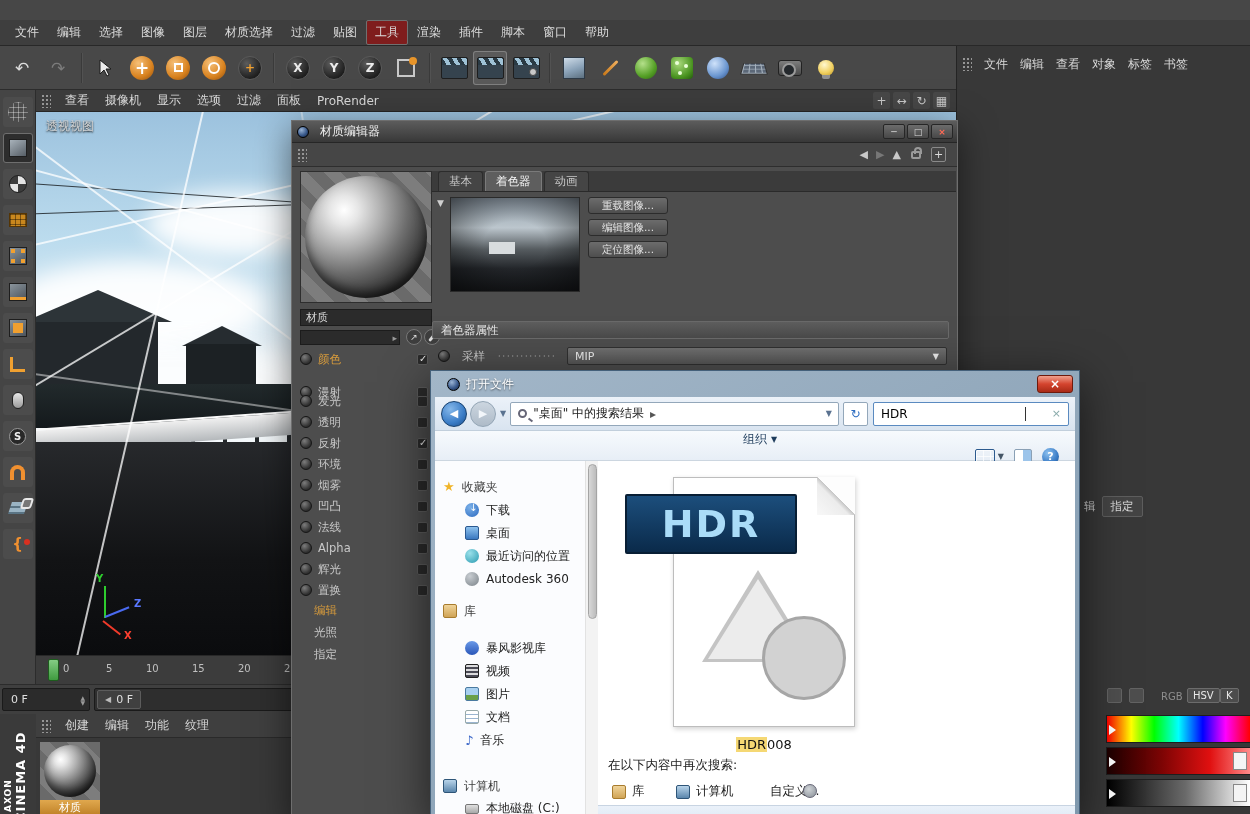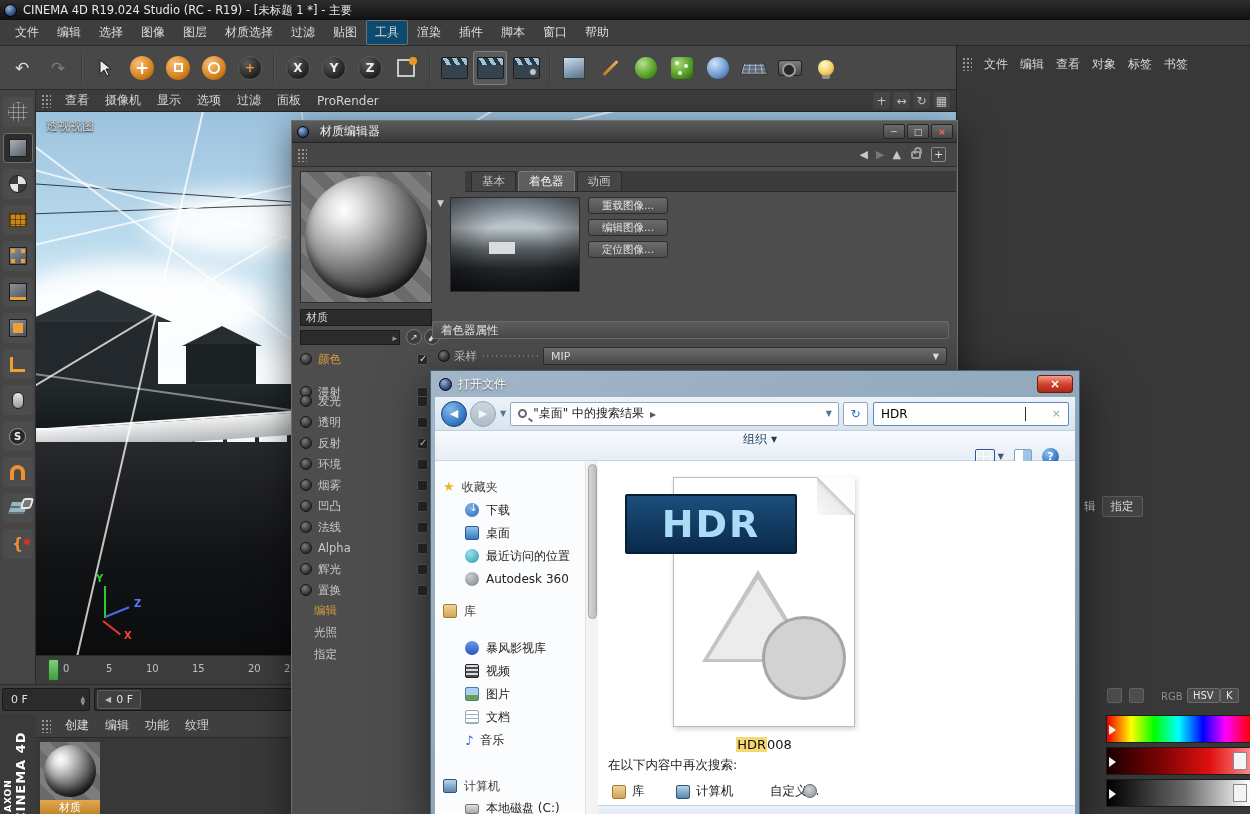--- a/index.html
+++ b/index.html
@@ -5,21 +5,21 @@
   html,body{margin:0;padding:0;background:#222;}
   *{box-sizing:border-box;font-family:"DejaVu Sans",sans-serif;}
   #app{position:relative;width:1250px;height:814px;background:#474747;overflow:hidden;font-size:12px;color:#ddd;}
   .abs{position:absolute;}
   .dots{width:10px;height:14px;background-image:radial-gradient(#969696 1px,transparent 1.3px);background-size:4px 4px;margin:0 6px 0 5px;flex:none;}
   
   #titlebar{left:0;top:0;width:1250px;height:20px;background:linear-gradient(#2e2e2e,#101010);display:flex;align-items:center;padding-left:4px;color:#e8e8e8;font-size:11.5px;}
   .c4dball{width:13px;height:13px;border-radius:50%;background:radial-gradient(circle at 35% 30%,#9ab4d4,#3a5a8c 55%,#101f3a);border:1px solid #000;margin-right:6px;flex:none;}
   #menubar{left:0;top:20px;width:1250px;height:26px;background:#3e3e3e;border-bottom:1px solid #282828;display:flex;align-items:center;padding-left:6px;}
   .mi{padding:3px 8px;color:#dcdcdc;font-size:12px;border:1px solid transparent;border-radius:2px;}
-  .mi.active{background:#0c4a6e;border-color:#707070;}
+  .mi.active{background:#7f1d1d;border-color:#707070;}
   
   #toolbar{left:0;top:46px;width:956px;height:44px;background:#484848;border-bottom:1px solid #2c2c2c;display:flex;align-items:center;padding-left:4px;}
   .tb{width:34px;height:34px;margin:0 1px;border-radius:3px;display:flex;align-items:center;justify-content:center;font-size:17px;color:#ddd;position:relative;}
   .tb.pressed{background:#5a5a5a;box-shadow:inset 0 0 0 1px #808080;}
   .tb.dim{color:#7c7c7c;}
   .vsep{width:2px;height:30px;background:linear-gradient(90deg,#2e2e2e,#5e5e5e);margin:0 5px;flex:none;}
   .disc{width:24px;height:24px;border-radius:50%;display:flex;align-items:center;justify-content:center;font-weight:bold;}
   .disc.orange{background:radial-gradient(circle at 35% 30%,#f6c078,#d8821f 60%,#8c4c0e);color:#fff;}
   .disc.dark{background:radial-gradient(circle at 35% 30%,#5c5c5c,#1e1e1e 72%);border:1px solid #5a5a5a;color:#ececec;font-size:12px;}
   .ring{width:12px;height:12px;border:2.5px solid #fff;border-radius:50%;}
@@ -135,34 +135,34 @@
   .mesub{position:absolute;left:8px;top:209px;width:100px;height:15px;background:#2b2b2b;border:1px solid #1c1c1c;display:flex;align-items:center;justify-content:flex-end;color:#9a9a9a;font-size:9px;padding-right:2px;}
   .mecirc{position:absolute;top:208px;width:16px;height:16px;border-radius:50%;background:#3e3e3e;border:1px solid #787878;color:#ddd;font-size:9px;display:flex;align-items:center;justify-content:center;}
   .dropper{width:2.5px;height:10px;background:#ddd;transform:rotate(40deg);border-radius:2px;}
   .ch{position:absolute;left:8px;width:128px;height:20px;display:flex;align-items:center;gap:6px;}
   .knob{width:12px;height:12px;border-radius:50%;background:radial-gradient(circle at 35% 30%,#7c7c7c,#333 66%,#1e1e1e);border:1px solid #161616;flex:none;}
   .chl{flex:1;font-size:11.5px;color:#c8c8c8;}
   .chl.sel{color:#d79b3c;}
   .cb{width:11px;height:11px;background:#2a2a2a;border:1px solid #5a5a5a;border-radius:2px;position:relative;flex:none;}
   .cb.on::after{content:"✓";color:#e4e4e4;font-size:10px;position:absolute;left:1px;top:-2px;}
   .mpage{position:absolute;left:22px;font-size:11.5px;color:#c8c8c8;}
-  .metabs{position:absolute;left:140px;top:50px;right:1px;height:21px;background:#3b3b3b;border-bottom:1px solid #2a2a2a;display:flex;align-items:flex-end;padding-left:6px;gap:2px;margin-left:33px;}
+  .metabs{position:absolute;left:140px;top:50px;right:1px;height:21px;background:#3b3b3b;border-bottom:1px solid #2a2a2a;display:flex;align-items:flex-end;padding-left:6px;gap:2px;}
   .tab{padding:2px 10px;font-size:11.5px;color:#c8c8c8;background:#454545;border:1px solid #2c2c2c;border-bottom:none;border-radius:3px 3px 0 0;}
   .tab.active{background:#5e5e5e;color:#f4f4f4;border-color:#7a7a7a;}
   .texthumb{position:absolute;left:158px;top:76px;width:130px;height:95px;border:1px solid #2a2a2a;background:radial-gradient(ellipse at center,rgba(0,0,0,0) 35%,rgba(0,0,0,.55) 100%),linear-gradient(#8d9aa6 0%,#bcc6cd 32%,#565c60 55%,#23262a 76%,#17191c 100%);}
   .texhouse{position:absolute;left:38px;top:44px;width:26px;height:12px;background:#d8dcde;}
   .btn3{position:absolute;left:296px;width:80px;height:17px;background:linear-gradient(#6c6c6c,#4e4e4e);border:1px solid #2c2c2c;border-radius:3px;color:#e2e2e2;font-size:10.5px;display:flex;align-items:center;justify-content:center;}
   .sechdr{position:absolute;left:140px;top:200px;right:8px;height:18px;background:linear-gradient(#5e5e5e,#494949);border:1px solid #6a6a6a;border-radius:2px;color:#e6e6e6;font-size:11.5px;display:flex;align-items:center;padding-left:8px;}
-  .samprow{position:absolute;left:146px;top:226px;right:10px;height:18px;display:flex;align-items:center;gap:4px;}
+  .samprow{position:absolute;left:146px;top:226px;right:10px;height:18px;display:flex;align-items:center;gap:12px;}
   .leader{width:58px;height:4px;background-image:radial-gradient(#8a8a8a 0.9px,transparent 1px);background-size:4.5px 4px;}
   .dd{flex:1;height:18px;background:linear-gradient(#707070,#555);border:1px solid #303030;border-radius:2px;color:#ececec;font-size:11px;display:flex;align-items:center;padding:0 7px;}
   .expander{position:absolute;left:145px;top:77px;font-size:9px;color:#cfcfcf;}
   
   #opendialog{left:430px;top:370px;width:650px;height:450px;background:linear-gradient(150deg,#a2b6c8,#7f98ad);border:1px solid #44607a;box-shadow:0 12px 44px rgba(0,0,0,.6);z-index:50;}
-  .dtitle{position:absolute;left:0;top:0;right:0;height:26px;display:flex;align-items:center;padding-left:8px;color:#fff;font-size:12px;text-shadow:0 1px 2px rgba(0,0,0,.6);}
+  .dtitle{position:absolute;left:0;top:0;right:0;height:26px;display:flex;align-items:center;padding-left:16px;color:#fff;font-size:12px;text-shadow:0 1px 2px rgba(0,0,0,.6);}
   .dclose{position:absolute;right:6px;top:4px;width:36px;height:18px;background:linear-gradient(#f0a18e,#d4442e 50%,#a82a16);border:1px solid #6e1a0c;border-radius:3px;color:#fff;font-size:12px;font-weight:bold;display:flex;align-items:center;justify-content:center;}
   .dnav{position:absolute;left:4px;top:26px;right:4px;height:34px;background:linear-gradient(#ecf2f9,#d9e4f0);display:flex;align-items:center;border-bottom:1px solid #c2cfdc;}
   .navcirc{width:26px;height:26px;border-radius:50%;display:flex;align-items:center;justify-content:center;color:#fff;font-size:11px;flex:none;}
   .navcirc.back{background:radial-gradient(circle at 35% 30%,#85b8ea,#3a7cc6 60%,#1c4d88);border:1px solid #16406e;margin-left:6px;}
   .navcirc.fwd{background:linear-gradient(#ccd6e0,#aebbc8);border:1px solid #93a5b5;color:#f2f6fa;margin-left:3px;}
   .addrbox{height:24px;background:#fff;border:1px solid #93a7ba;border-radius:2px;display:flex;align-items:center;color:#222;font-size:12px;}
   .mag{width:9px;height:9px;border:2px solid #667;border-radius:50%;position:relative;margin:0 6px 0 7px;flex:none;}
   .mag::after{content:"";position:absolute;left:8px;top:8px;width:5px;height:2px;background:#667;transform:rotate(40deg);}
   .searchbox{height:24px;background:#fff;border:1px solid #5a8ac0;border-radius:2px;display:flex;align-items:center;font-size:12px;color:#111;}
   .caret{width:1px;height:14px;background:#333;margin-left:1px;}
@@ -203,24 +203,20 @@
   .hl{background:#f5d874;padding:0 1px;}
   .againlbl{position:absolute;left:10px;top:296px;font-size:12.5px;color:#222;}
   .againopt{position:absolute;top:322px;display:flex;align-items:center;gap:6px;font-size:12.5px;color:#222;}
   .dfooter{position:absolute;left:0;right:0;top:344px;height:20px;background:linear-gradient(#eaf1f9,#dbe7f4);border-top:1px solid #c8d4e2;}
 </style>
 </head>
 <body>
 
 <div id="app">
 
-  <div id="titlebar" class="abs">
-    <span class="c4dball"></span>
-    <span>CINEMA 4D R19.024 Studio (RC - R19) - [未标题 1 *] - 主要</span>
-  </div>
 
   <div id="menubar" class="abs">
     <span class="mi">文件</span>
     <span class="mi">编辑</span>
     <span class="mi">选择</span>
     <span class="mi">图像</span>
     <span class="mi">图层</span>
     <span class="mi">材质选择</span>
     <span class="mi">过滤</span>
     <span class="mi">贴图</span>
@@ -414,21 +410,21 @@
     </div>
     <div id="vplabel">透视视图</div>
   </div>
 
   <div id="timeline" class="abs">
     <span class="greenmk"></span>
     <span class="tickmark" style="left:27px;">0</span>
     <span class="tickmark" style="left:70px;">5</span>
     <span class="tickmark" style="left:110px;">10</span>
     <span class="tickmark" style="left:156px;">15</span>
-    <span class="tickmark" style="left:202px;margin-left:10px;">20</span>
+    <span class="tickmark" style="left:202px;">20</span>
     <span class="tickmark" style="left:248px;">25</span>
   </div>
   <div id="framerow" class="abs">
     <span class="spinbox">
       <span>0 F</span>
       <span class="spinarr">
         <span>▲</span>
         <span>▼</span>
       </span>
     </span>

